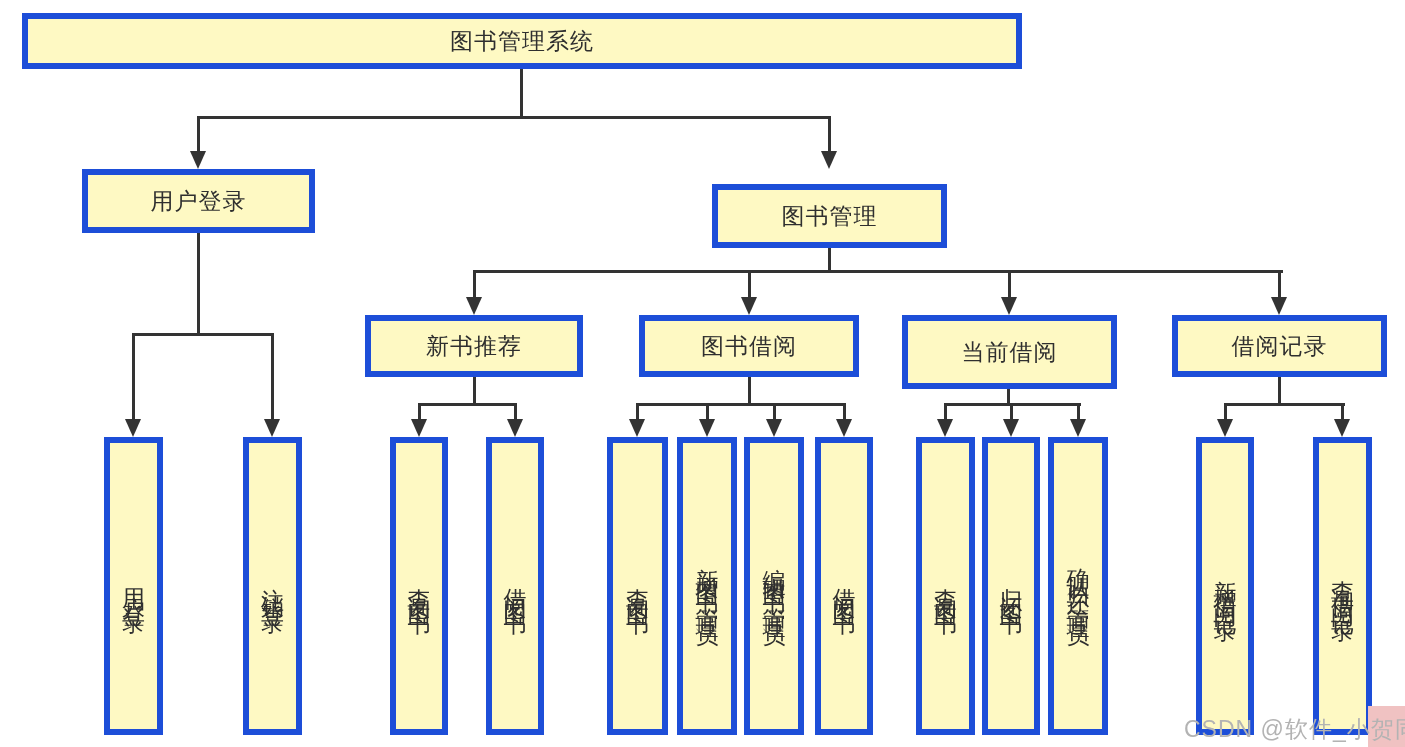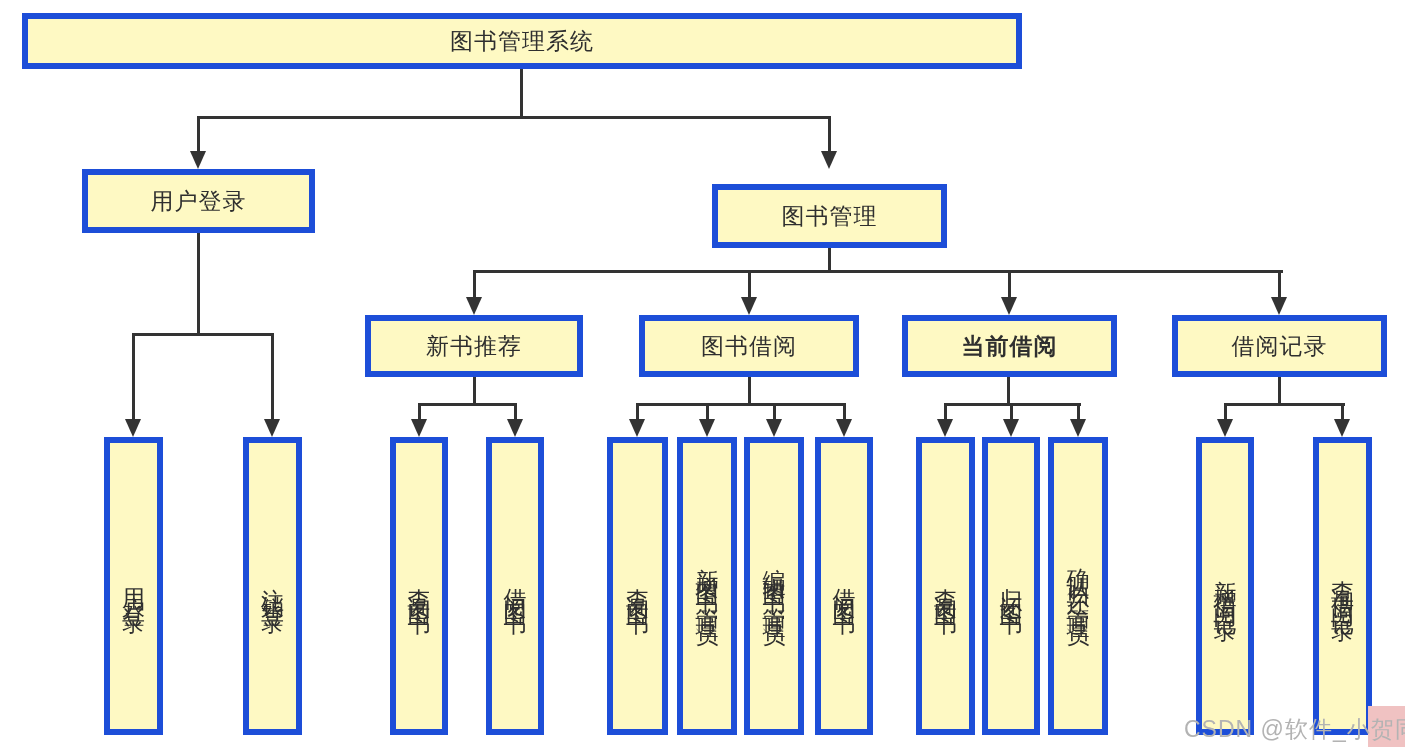--- a/index.html
+++ b/index.html
@@ -88,21 +88,21 @@
   <div class="ah" style="left:466px;top:297px;"></div>
   <div class="vl" style="left:748px;top:270px;height:30px;"></div>
   <div class="ah" style="left:741px;top:297px;"></div>
   <div class="vl" style="left:1008px;top:270px;height:30px;"></div>
   <div class="ah" style="left:1001px;top:297px;"></div>
   <div class="vl" style="left:1278px;top:270px;height:30px;"></div>
   <div class="ah" style="left:1271px;top:297px;"></div>
 
   <div class="box" style="left:365px;top:315px;width:218px;height:62px;">新书推荐</div>
   <div class="box" style="left:639px;top:315px;width:220px;height:62px;">图书借阅</div>
-  <div class="box" style="left:902px;top:315px;width:215px;height:62px;font-weight:bold;">当前借阅</div>
+  <div class="box" style="left:902px;top:315px;width:215px;height:74px;">当前借阅</div>
   <div class="box" style="left:1172px;top:315px;width:215px;height:62px;">借阅记录</div>
 
   <div class="vl" style="left:473px;top:377px;height:28px;"></div>
   <div class="hl" style="left:418px;top:403px;width:99px;"></div>
   <div class="vl" style="left:418px;top:403px;height:19px;"></div>
   <div class="ah" style="left:411px;top:419px;"></div>
   <div class="vl" style="left:514px;top:403px;height:19px;"></div>
   <div class="ah" style="left:507px;top:419px;"></div>
 
   <div class="vl" style="left:748px;top:377px;height:28px;"></div>

